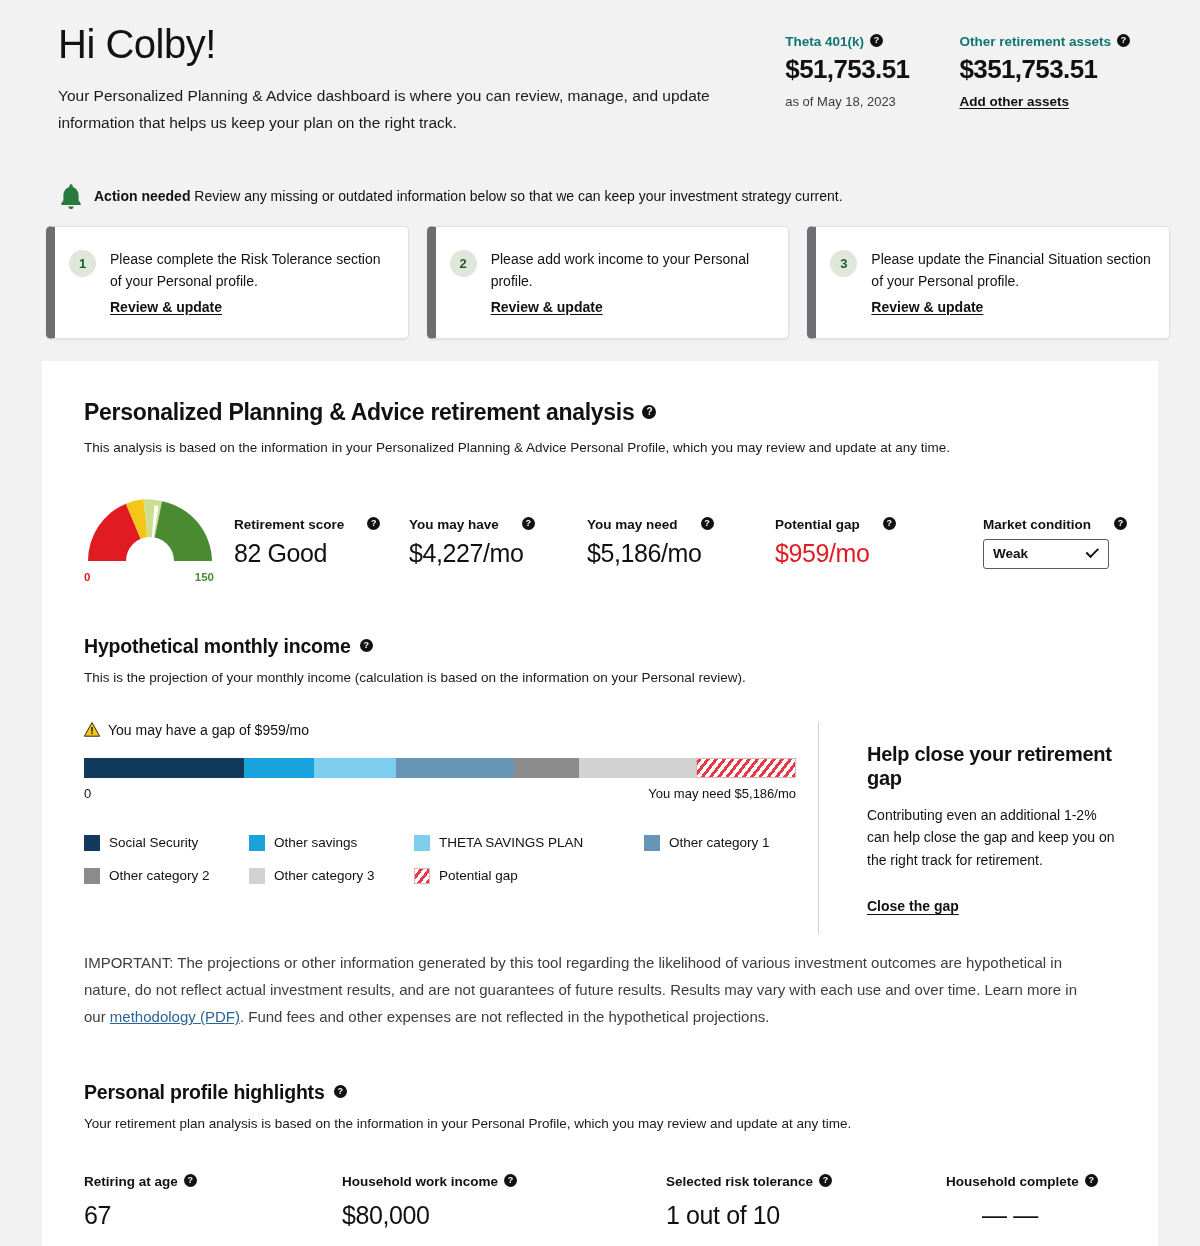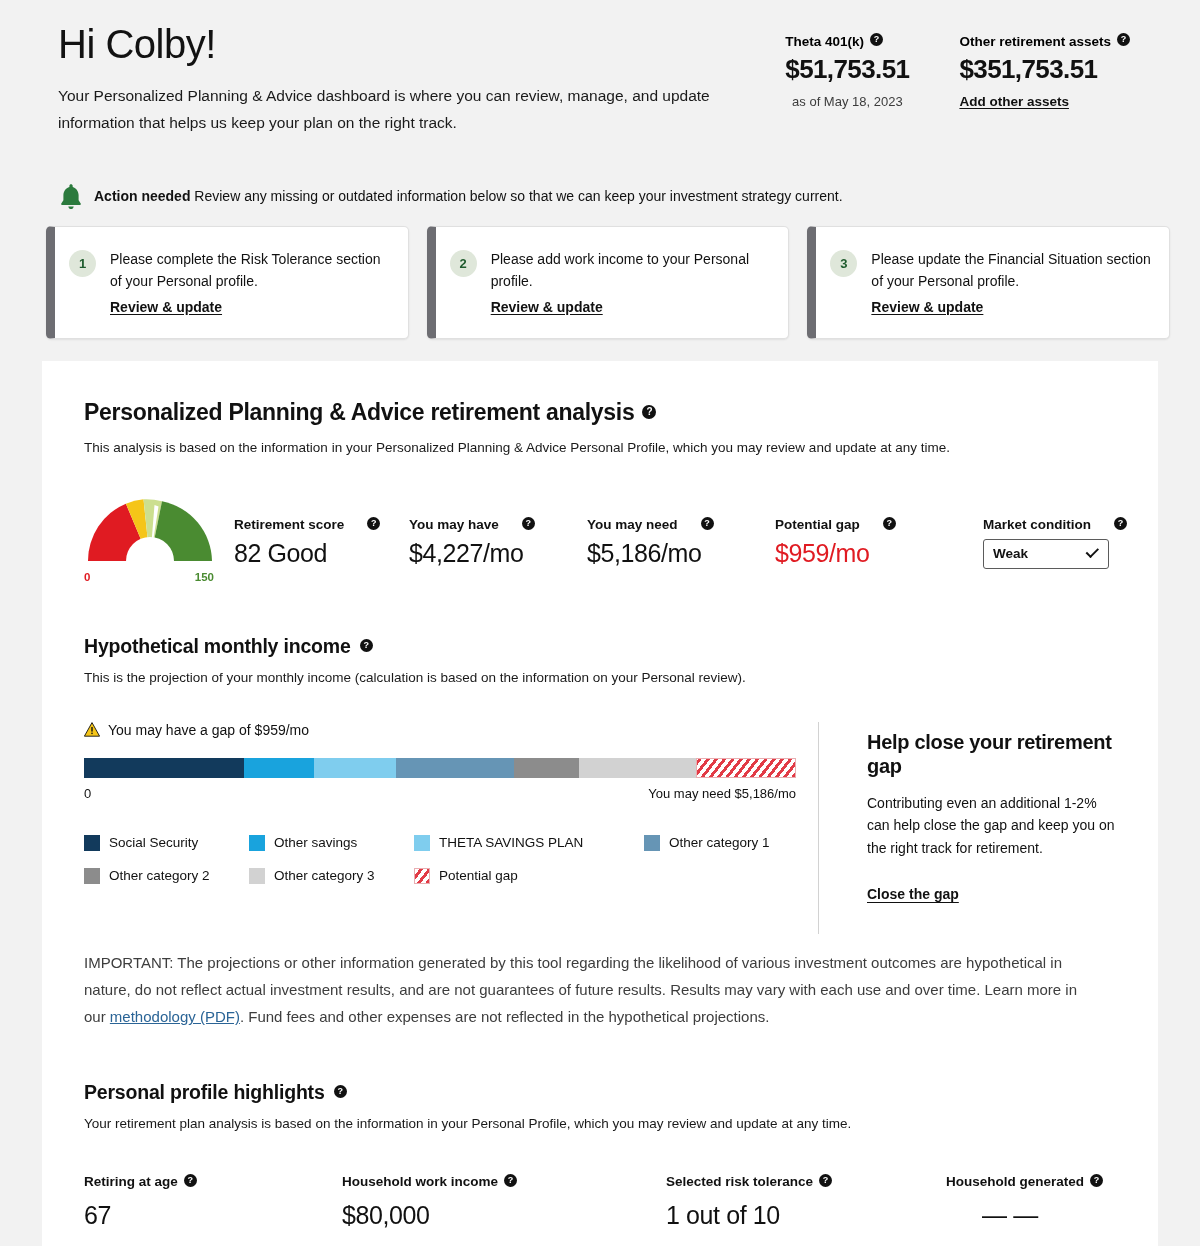--- a/index.html
+++ b/index.html
@@ -40,37 +40,36 @@
   }
   .accounts {
     display: flex;
     gap: 50px;
     padding-top: 12px;
     padding-right: 30px;
   }
   .account-label {
     font-size: 13.5px;
     font-weight: 700;
-    color: #000000;
-    display: flex;
-    align-items: flex-start;
+    color: #0f766e;
+    display: flex;
+    align-items: center;
     gap: 6px;
     margin-bottom: 5px;
   }
   .account-value {
     font-size: 26px;
     font-weight: 700;
     letter-spacing: -0.6px;
     color: #111111;
     margin-bottom: 9px;
   }
   .account-note {
     font-size: 13px;
     color: #3c3c3c;
-    text-align: center;
   }
   .account-link {
     font-size: 13.5px;
     font-weight: 700;
     color: #111111;
     text-decoration: underline;
     text-underline-offset: 2px;
     cursor: pointer;
   }
 
@@ -309,21 +308,21 @@
     padding-left: 48px;
     padding-top: 4px;
     width: 300px;
     flex: 0 0 auto;
     min-height: 212px;
   }
   .help-title {
     font-size: 20px;
     font-weight: 700;
     line-height: 1.2;
-    margin: 4px 0 14px 0;
+    margin: 16px 0 14px 0;
     letter-spacing: -0.3px;
   }
   .help-body {
     font-size: 14px;
     line-height: 1.6;
     margin: 0 0 26px 0;
     color: #111;
   }
   .help-link {
     font-size: 14px;
@@ -612,21 +611,21 @@
       </div>
       <div class="hl-item h3">
         <div class="hl-label">
           <span>Selected risk tolerance</span>
           <span class="info-dot"></span>
         </div>
         <div class="hl-value">1 out of 10</div>
       </div>
       <div class="hl-item">
         <div class="hl-label">
-          <span>Household generated</span>
+          <span>Household complete</span>
           <span class="info-dot"></span>
         </div>
         <div class="hl-value" style="padding-left:36px">— —</div>
       </div>
     </div>
   </div>
 
 </div>
 
 </body></html>

